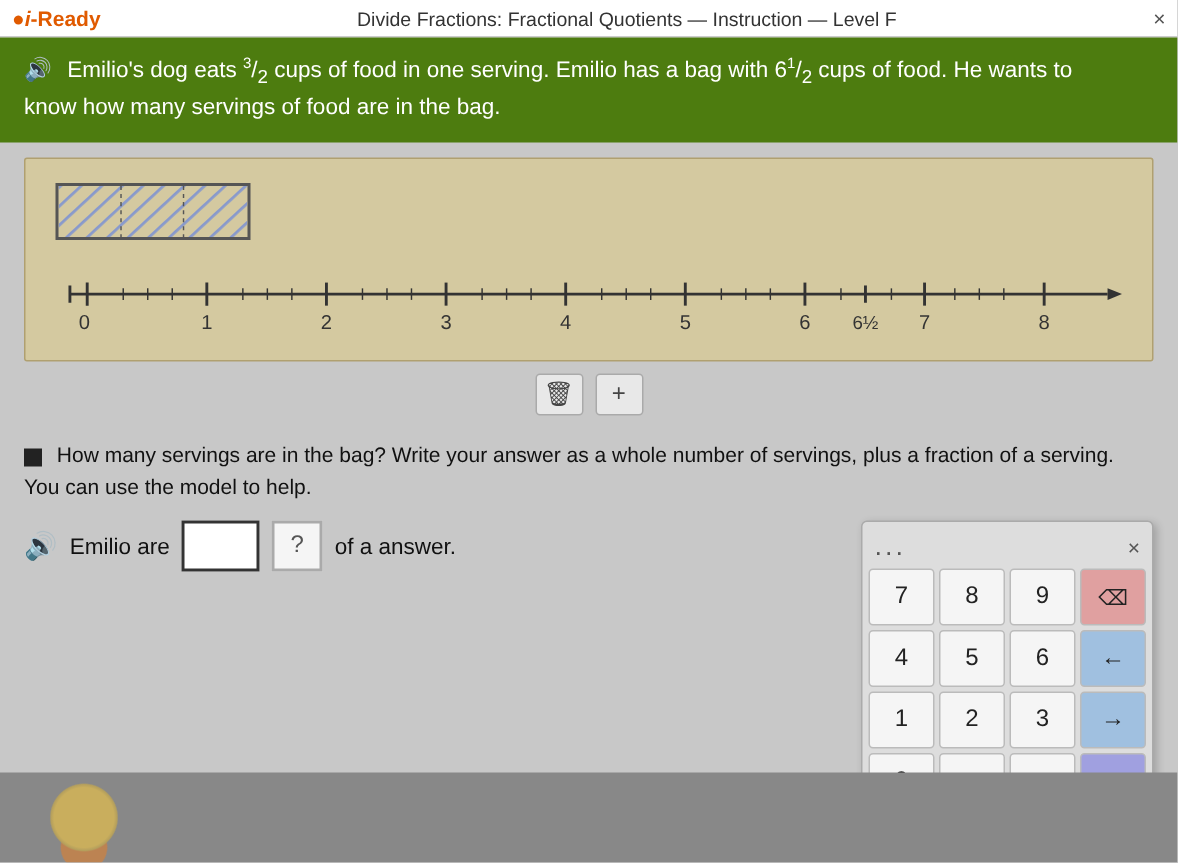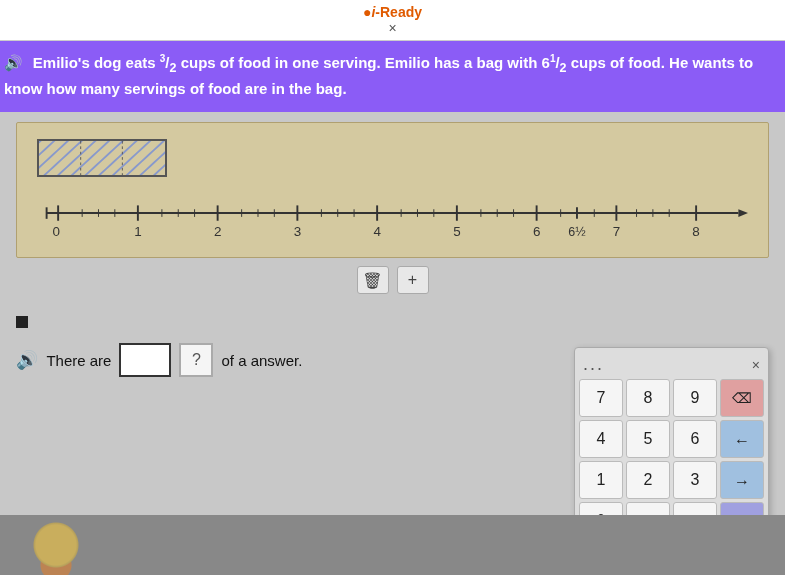--- a/index.html
+++ b/index.html
@@ -15,46 +15,44 @@
     
     #title-bar {
       background: #fff;
       border-bottom: 1px solid #ccc;
       display: flex;
       align-items: center;
       justify-content: space-between;
       padding: 4px 8px;
       font-size: 13px;
       color: #333;
-      flex-direction: column;
     }
     #title-bar .logo {
       color: #e05a00;
       font-weight: bold;
       font-size: 14px;
     }
     #title-bar .logo span {
       color: #e05a00;
     }
     #title-bar .close-btn {
       cursor: pointer;
       font-size: 14px;
       color: #555;
       border: none;
       background: none;
     }
 
     
     #blue-header {
-      background: #8b5cf6;
+      background: #4d7c0f;
       color: white;
-      padding: 10px 16px 12px 4px;
+      padding: 10px 16px 12px 16px;
       font-size: 15px;
       line-height: 1.5;
-      font-weight: bold;
     }
     #blue-header sup {
       font-size: 10px;
     }
 
     
     #number-line-container {
       background: #d4c9a0;
       margin: 10px 16px 0 16px;
       padding: 16px 20px 12px 20px;
@@ -243,20 +241,21 @@
       opacity: 0.6;
     }
   </style>
 </head>
 <body>
 
 <div id="title-bar">
   <div class="logo">
     <span>●<span style="color:#e05a00;font-style:italic;">i</span><span style="color:#e05a00;">-Ready</span></span>
   </div>
+  <div style="font-size:13px;color:#333;">Divide Fractions: Fractional Quotients — Instruction — Level F</div>
   <button class="close-btn">×</button>
 </div>
 
 <div id="blue-header">
   <span style="cursor:pointer;margin-right:6px;">🔊</span>
   <span>Emilio's dog eats </span><sup>3</sup>/<sub>2</sub>
   <span> cups of food in one serving. Emilio has a bag with 6</span><sup>1</sup>/<sub>2</sub>
   <span> cups of food. He wants to<br>know how many servings of food are in the bag.</span>
 </div>
 
@@ -348,25 +347,26 @@
 </div>
 
 <div id="toolbar">
   <button class="toolbar-btn">🗑</button>
   <button class="toolbar-btn">+</button>
 </div>
 
 <div id="question-section">
   <div class="question-text">
     <span class="bullet"></span>
+    <span>How many servings are in the bag? Write your answer as a whole number of servings, plus a fraction of a serving. You can use the model to help.</span>
   </div>
 
   <div id="answer-row">
     <span class="speaker-icon">🔊</span>
-    <span>There are</span>
+    <span>Emilio are</span>
     <input class="answer-input" type="text" value="" style="">
     <div class="question-mark-box">
       <span>?</span>
     </div>
     <span>of a answer.</span>
   </div>
 </div>
 
 <div id="numpad">
   <div id="numpad-header">

